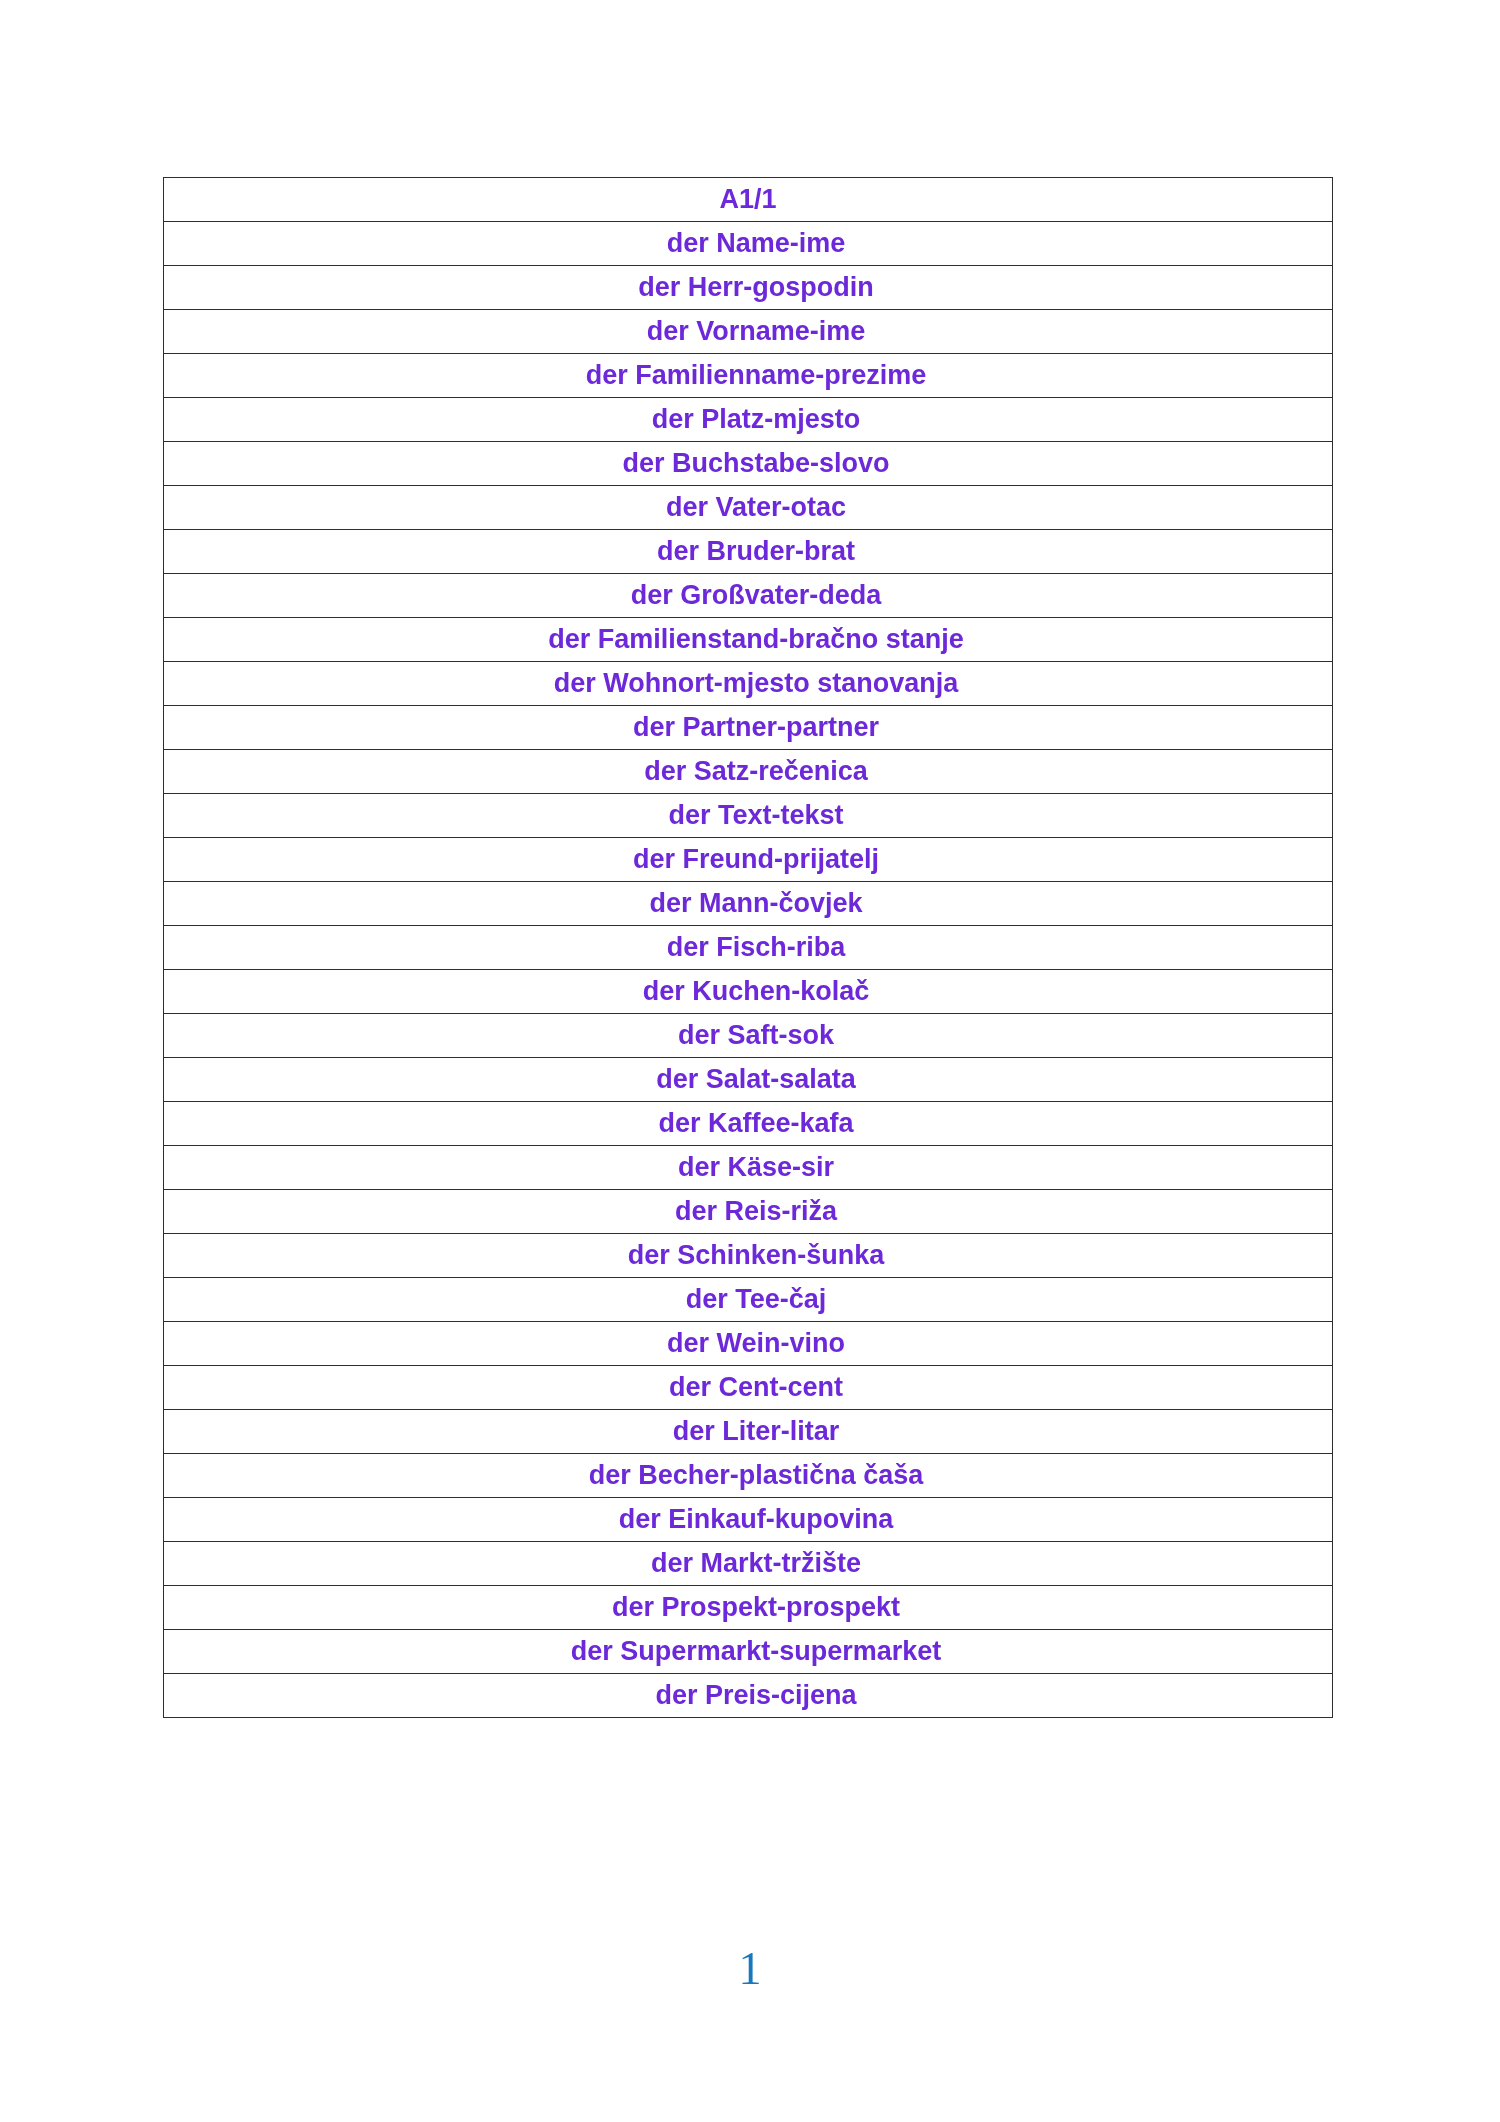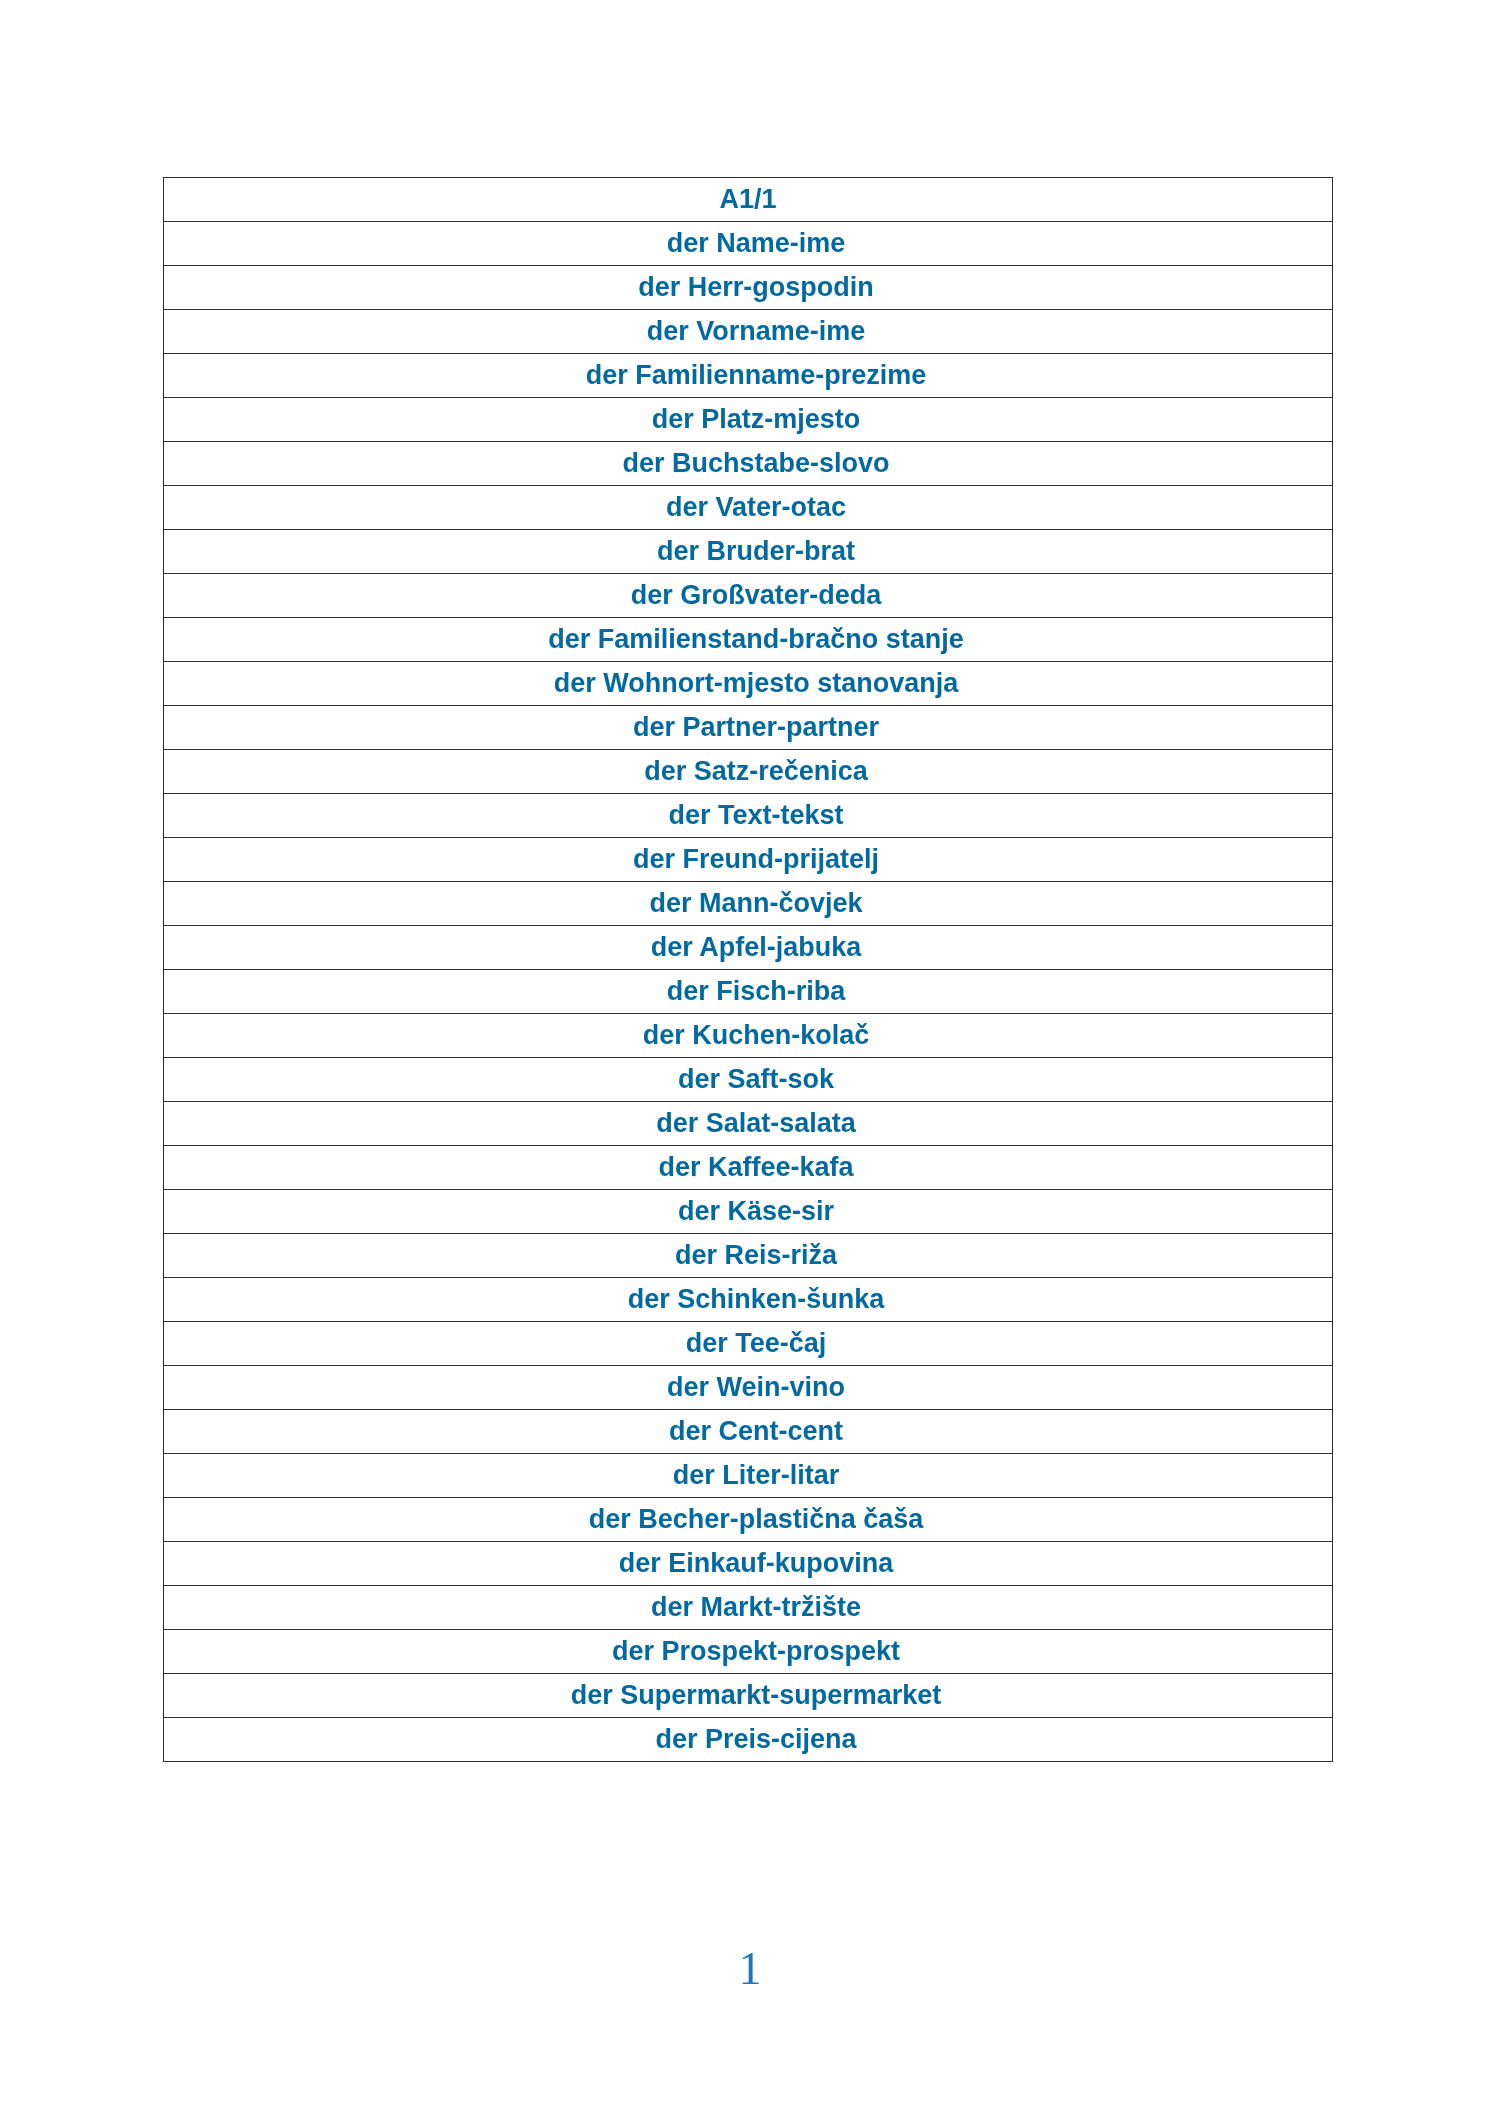--- a/index.html
+++ b/index.html
@@ -24,21 +24,21 @@
     top: 177px;
     width: 1170px;
     border-collapse: collapse;
     table-layout: fixed;
   }
   table.vocab-table th,
   table.vocab-table td {
     border: 1.5px solid #2e2e2e;
     height: 44px;
     box-sizing: border-box;
-    color: #0369a1;
+    color: #6d28d9;
     font-weight: bold;
     font-size: 27px;
     font-family: "Liberation Sans", sans-serif;
     white-space: nowrap;
     overflow: hidden;
   }
   table.vocab-table th {
     text-align: center;
     vertical-align: middle;
     padding: 2px 0;
@@ -114,23 +114,20 @@
         <tr>
           <td>der Text-tekst</td>
         </tr>
         <tr>
           <td>der Freund-prijatelj</td>
         </tr>
         <tr>
           <td>der Mann-čovjek</td>
         </tr>
         <tr>
-          <td>der Apfel-jabuka</td>
-        </tr>
-        <tr>
           <td>der Fisch-riba</td>
         </tr>
         <tr>
           <td>der Kuchen-kolač</td>
         </tr>
         <tr>
           <td>der Saft-sok</td>
         </tr>
         <tr>
           <td>der Salat-salata</td>

